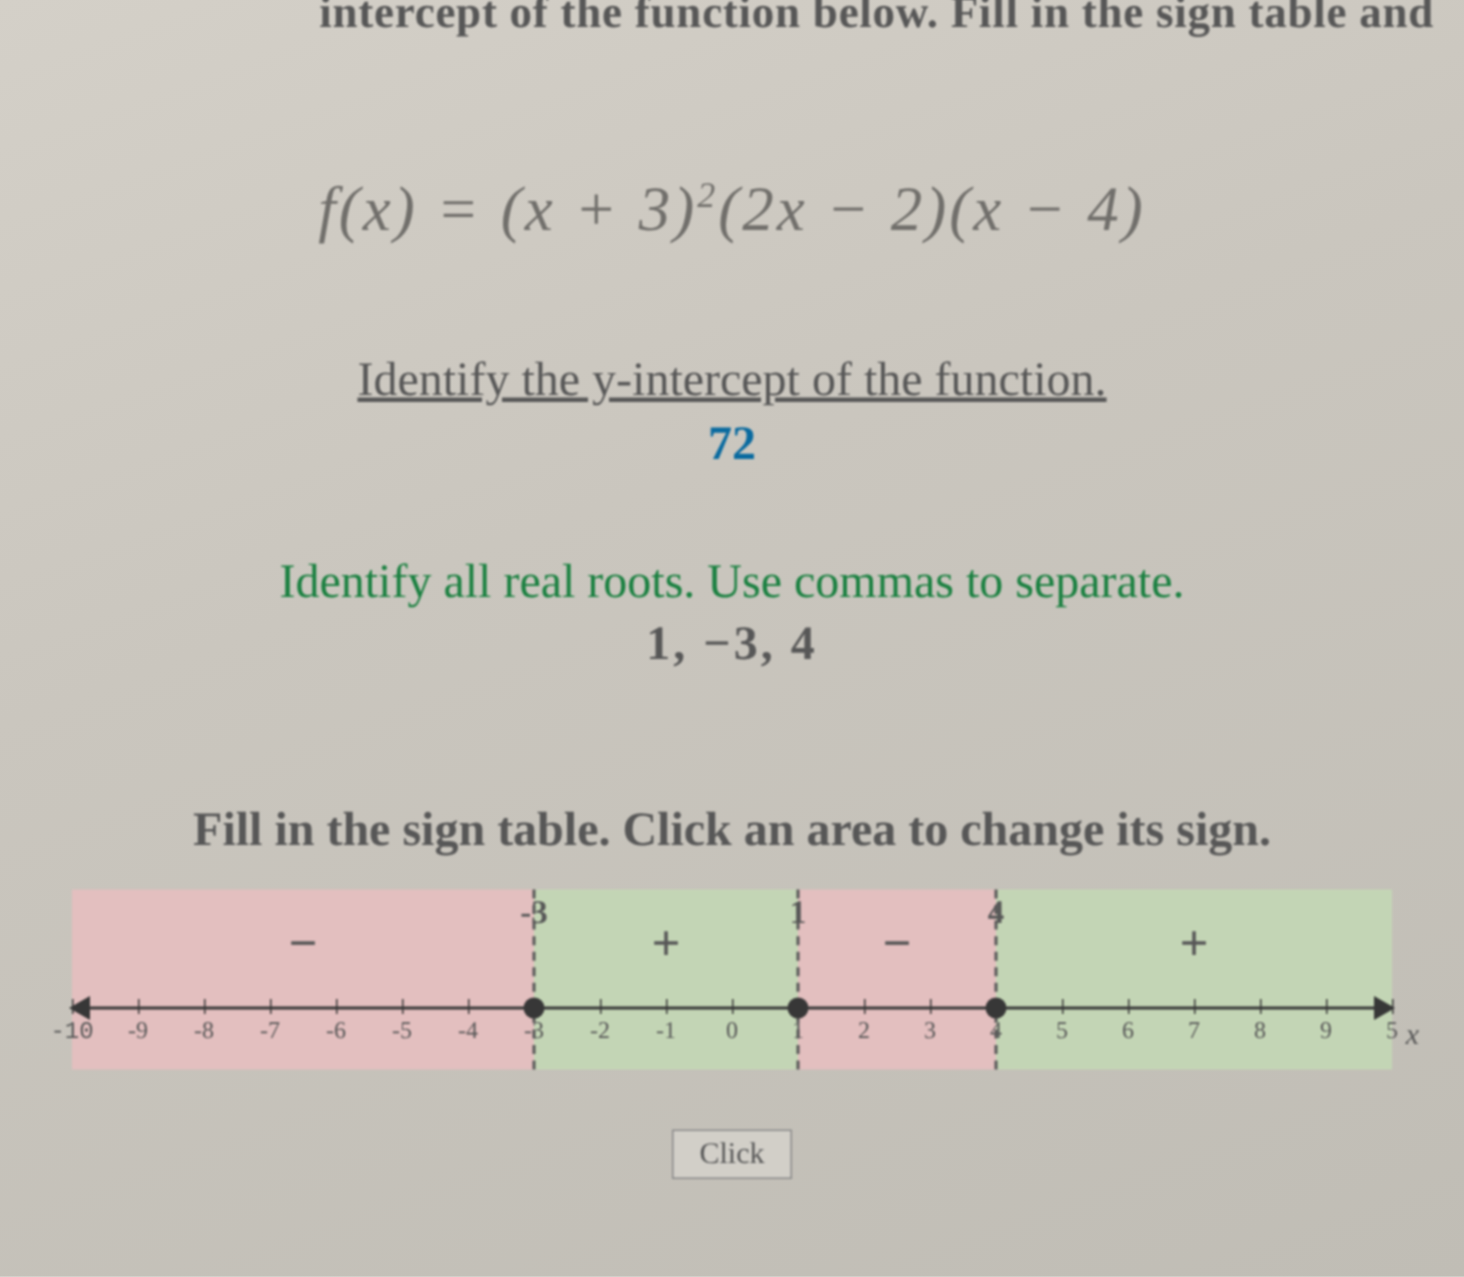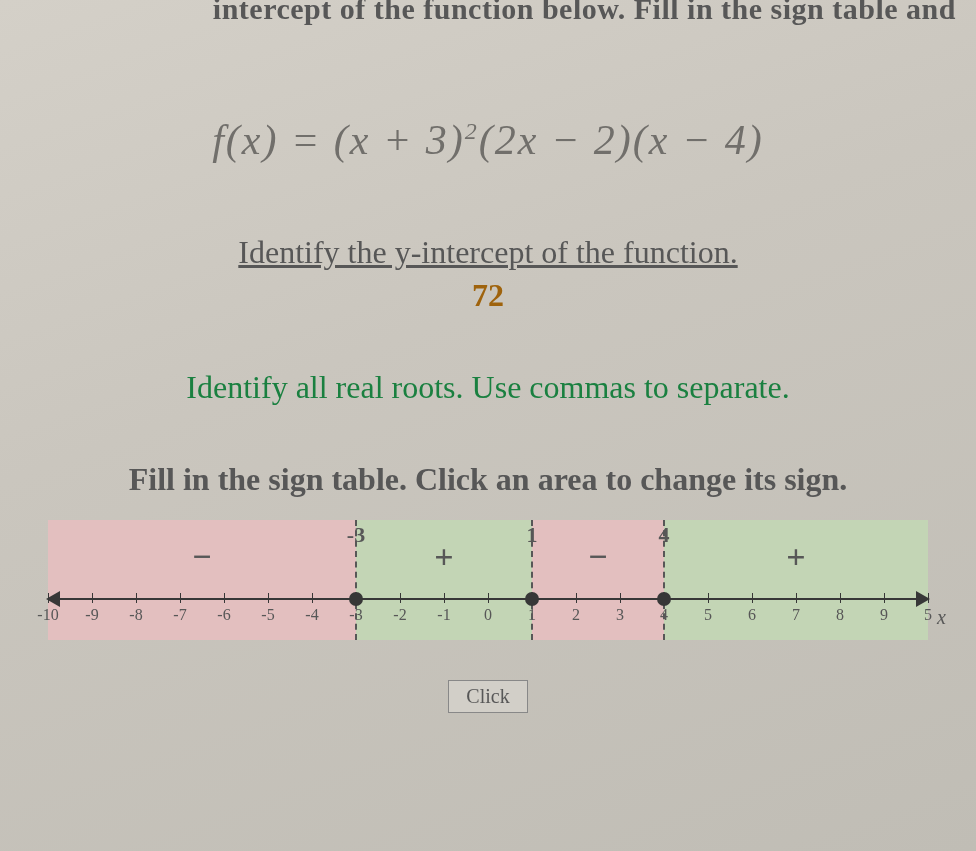--- a/index.html
+++ b/index.html
@@ -45,42 +45,42 @@
     font-size: 32px;
     color: #555;
     margin-top: 70px;
     font-weight: 500;
     text-decoration: underline;
   }
   .answer {
     text-align: center;
     font-size: 32px;
     font-weight: bold;
-    color: #a16207;
+    color: #0369a1;
     margin-top: 6px;
   }
   .prompt2 {
     text-align: center;
     font-size: 32px;
     color: #15803d;
     margin-top: 55px;
   }
   .answer2 {
     text-align: center;
     font-size: 32px;
     font-weight: bold;
     color: #555;
     margin-top: 4px;
     letter-spacing: 2px;
   }
   .prompt3 {
     text-align: center;
     font-size: 32px;
     color: #555;
-    margin-top: 55px;
+    margin-top: 87px;
     font-weight: bold;
   }
   
   .signtable {
     margin: 22px auto 0 auto;
     width: 880px;
     height: 120px;
     position: relative;
   }
   .regions {
@@ -193,37 +193,38 @@
   <div class="topline">intercept of the function below. Fill in the sign table and</div>
 
   <div class="equation">
     <span class="fn">f</span>(<span class="fn">x</span>) = (<span class="fn">x</span> + 3)<sup>2</sup>(2<span class="fn">x</span> − 2)(<span class="fn">x</span> − 4)
   </div>
 
   <div class="prompt">Identify the y-intercept of the function.</div>
   <div class="answer">72</div>
 
   <div class="prompt2">Identify all real roots. Use commas to separate.</div>
+  <div class="answer2">1, −3, 4</div>
 
   <div class="prompt3">Fill in the sign table. Click an area to change its sign.</div>
 
   <div class="signtable">
     <div class="regions">
       <div class="region neg" style="flex:7">−</div>
       <div class="region pos" style="flex:4">+</div>
       <div class="region neg" style="flex:3">−</div>
       <div class="region pos" style="flex:6">+</div>
     </div>
     <div class="axis"></div>
     <div class="arrow-left"></div>
     <div class="arrow-right"></div>
     <div class="xlabel">x</div>
 
   <div class="tick" style="left: 0px;"></div>
-      <div class="ticklabel" style="left: 0px;">-10</div>
+      <div class="ticklabel" style="left: 0px; font-family: Liberation Mono, monospace;">-10</div>
       <div class="tick" style="left: 44px;"></div>
       <div class="ticklabel" style="left: 44px;">-9</div>
       <div class="tick" style="left: 88px;"></div>
       <div class="ticklabel" style="left: 88px;">-8</div>
       <div class="tick" style="left: 132px;"></div>
       <div class="ticklabel" style="left: 132px;">-7</div>
       <div class="tick" style="left: 176px;"></div>
       <div class="ticklabel" style="left: 176px;">-6</div>
       <div class="tick" style="left: 220px;"></div>
       <div class="ticklabel" style="left: 220px;">-5</div>

